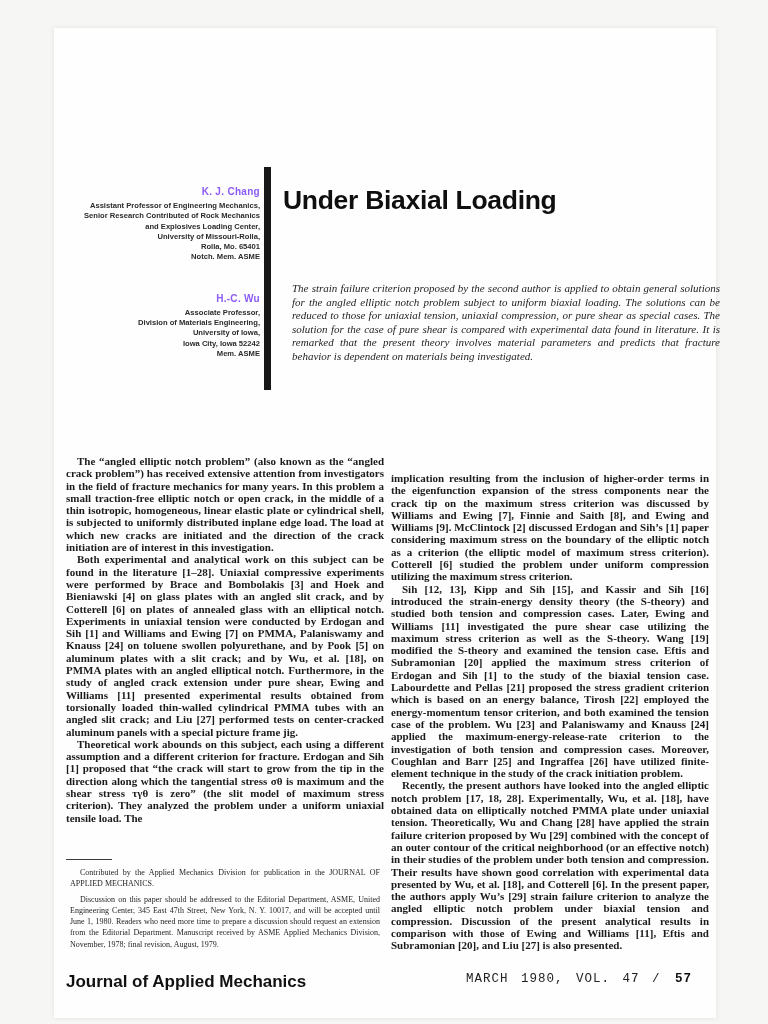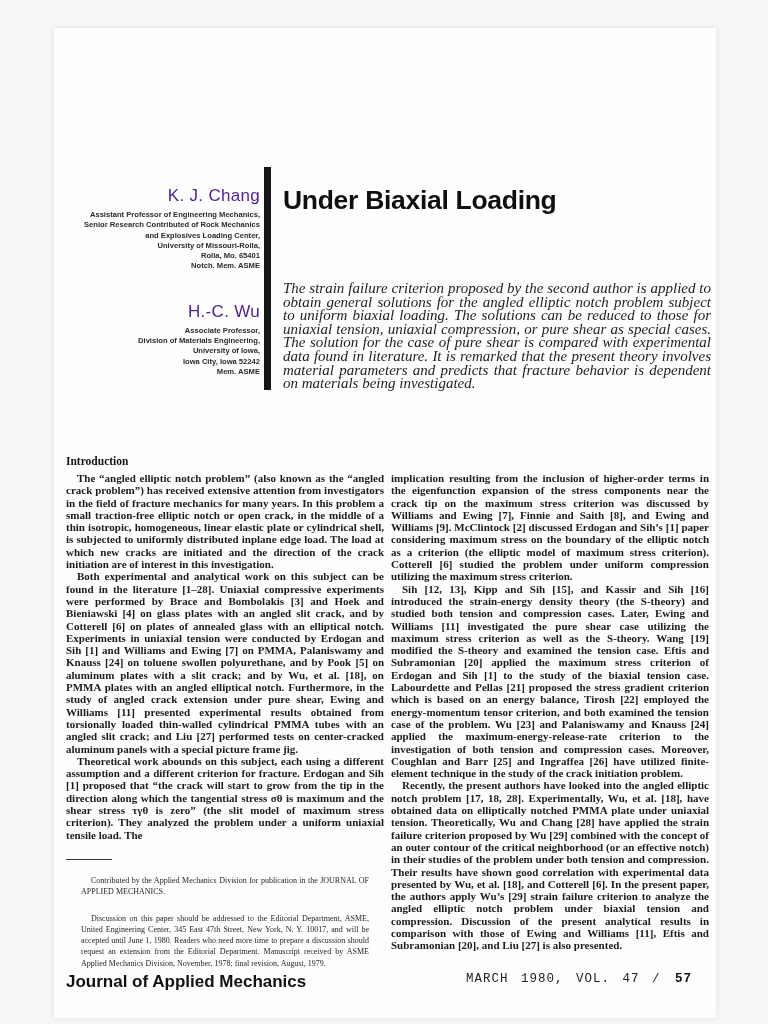--- a/index.html
+++ b/index.html
@@ -16,41 +16,41 @@
     box-shadow:0 0 5px rgba(0,0,0,.09);
   }
   
   .author-col{
     position:absolute;left:8px;top:158px;width:198px;
     text-align:right;
     font-family:"Liberation Sans", sans-serif;
     color:#1e1e1e;
   }
   .author-name{
-    font-size:17px;font-weight:400;letter-spacing:.3px;margin-bottom:4px;color:#4c1d95;
+    font-size:10px;font-weight:700;letter-spacing:.3px;margin-bottom:4px;color:#8b5cf6;
   }
   .affil{
     font-size:7.6px;font-weight:700;line-height:10.3px;color:#2b2b2b;
   }
   .author-block + .author-block{margin-top:30px;}
   
   .accent-bar{
     position:absolute;left:210px;top:139px;width:7px;height:223px;
     background:#171717;
   }
   
   .title-block{
     position:absolute;left:229px;top:155px;width:440px;
     font-family:"Liberation Sans", sans-serif;
     font-weight:700;font-size:26.5px;line-height:35px;
     letter-spacing:-0.3px;color:#0f0f0f;
   }
   .abstract{
-    position:absolute;left:229px;top:254px;width:428px;
-    font-style:italic;font-size:15px;line-height:13.6px;
+    position:absolute;left:238px;top:254px;width:428px;
+    font-style:italic;font-size:11px;line-height:13.6px;
     text-align:justify;color:#1d1d1d;
   }
   
   .col{position:absolute;width:318px;color:#1b1b1b;}
   .col-left{left:12px;top:427px;}
   .col-right{left:337px;top:444px;}
   .section-heading{
     font-size:11.5px;font-weight:700;margin:0 0 5px 0;color:#141414;
   }
   .body-par{
@@ -59,21 +59,21 @@
   }
   .body-par.no-indent{text-indent:0;}
   
   .footnote{
     position:absolute;left:12px;top:831px;width:318px;
     font-size:8px;line-height:11.3px;text-align:justify;color:#1e1e1e;
   }
   .footnote-rule{
     width:46px;height:0;border-top:1.5px solid #3a3a3a;margin-bottom:7px;
   }
-  .footnote p{margin:15px;text-indent:10px;}
+  .footnote p{margin:4px;text-indent:10px;}
   
   .footer-journal{
     position:absolute;left:12px;top:944px;
     font-family:"Liberation Sans", sans-serif;font-weight:700;
     font-size:17px;color:#111;
   }
   .footer-issue{
     position:absolute;right:24px;top:944px;
     font-family:Liberation Mono, monospace;font-size:12.5px;
     color:#222;letter-spacing:1px;word-spacing:4px;white-space:nowrap;
@@ -107,21 +107,20 @@
 
   <div class="accent-bar"></div>
 
   <div class="title-block">
     <div>Under Biaxial Loading</div>
   </div>
 
   <div class="abstract">The strain failure criterion proposed by the second author is applied to obtain general solutions for the angled elliptic notch problem subject to uniform biaxial loading. The solutions can be reduced to those for uniaxial tension, uniaxial compression, or pure shear as special cases. The solution for the case of pure shear is compared with experimental data found in literature. It is remarked that the present theory involves material parameters and predicts that fracture behavior is dependent on materials being investigated.</div>
 
   <div class="col col-left">
-    <h2 class="section-heading">Introduction</h2>
     <p class="body-par">The “angled elliptic notch problem” (also known as the “angled crack problem”) has received extensive attention from investigators in the field of fracture mechanics for many years. In this problem a small traction-free elliptic notch or open crack, in the middle of a thin isotropic, homogeneous, linear elastic plate or cylindrical shell, is subjected to uniformly distributed inplane edge load. The load at which new cracks are initiated and the direction of the crack initiation are of interest in this investigation.</p>
     <p class="body-par">Both experimental and analytical work on this subject can be found in the literature [1–28]. Uniaxial compressive experiments were performed by Brace and Bombolakis [3] and Hoek and Bieniawski [4] on glass plates with an angled slit crack, and by Cotterell [6] on plates of annealed glass with an elliptical notch. Experiments in uniaxial tension were conducted by Erdogan and Sih [1] and Williams and Ewing [7] on PMMA, Palaniswamy and Knauss [24] on toluene swollen polyurethane, and by Pook [5] on aluminum plates with a slit crack; and by Wu, et al. [18], on PMMA plates with an angled elliptical notch. Furthermore, in the study of angled crack extension under pure shear, Ewing and Williams [11] presented experimental results obtained from torsionally loaded thin-walled cylindrical PMMA tubes with an angled slit crack; and Liu [27] performed tests on center-cracked aluminum panels with a special picture frame jig.</p>
     <p class="body-par">Theoretical work abounds on this subject, each using a different assumption and a different criterion for fracture. Erdogan and Sih [1] proposed that “the crack will start to grow from the tip in the direction along which the tangential stress σθ is maximum and the shear stress τγθ is zero” (the slit model of maximum stress criterion). They analyzed the problem under a uniform uniaxial tensile load. The</p>
   </div>
 
   <div class="col col-right">
     <p class="body-par no-indent">implication resulting from the inclusion of higher-order terms in the eigenfunction expansion of the stress components near the crack tip on the maximum stress criterion was discussed by Williams and Ewing [7], Finnie and Saith [8], and Ewing and Williams [9]. McClintock [2] discussed Erdogan and Sih’s [1] paper considering maximum stress on the boundary of the elliptic notch as a criterion (the elliptic model of maximum stress criterion). Cotterell [6] studied the problem under uniform compression utilizing the maximum stress criterion.</p>
     <p class="body-par">Sih [12, 13], Kipp and Sih [15], and Kassir and Sih [16] introduced the strain-energy density theory (the S-theory) and studied both tension and compression cases. Later, Ewing and Williams [11] investigated the pure shear case utilizing the maximum stress criterion as well as the S-theory. Wang [19] modified the S-theory and examined the tension case. Eftis and Subramonian [20] applied the maximum stress criterion of Erdogan and Sih [1] to the study of the biaxial tension case. Labourdette and Pellas [21] proposed the stress gradient criterion which is based on an energy balance, Tirosh [22] employed the energy-momentum tensor criterion, and both examined the tension case of the problem. Wu [23] and Palaniswamy and Knauss [24] applied the maximum-energy-release-rate criterion to the investigation of both tension and compression cases. Moreover, Coughlan and Barr [25] and Ingraffea [26] have utilized finite-element technique in the study of the crack initiation problem.</p>
     <p class="body-par">Recently, the present authors have looked into the angled elliptic notch problem [17, 18, 28]. Experimentally, Wu, et al. [18], have obtained data on elliptically notched PMMA plate under uniaxial tension. Theoretically, Wu and Chang [28] have applied the strain failure criterion proposed by Wu [29] combined with the concept of an outer contour of the critical neighborhood (or an effective notch) in their studies of the problem under both tension and compression. Their results have shown good correlation with experimental data presented by Wu, et al. [18], and Cotterell [6]. In the present paper, the authors apply Wu’s [29] strain failure criterion to analyze the angled elliptic notch problem under biaxial tension and compression. Discussion of the present analytical results in comparison with those of Ewing and Williams [11], Eftis and Subramonian [20], and Liu [27] is also presented.</p>
   </div>

